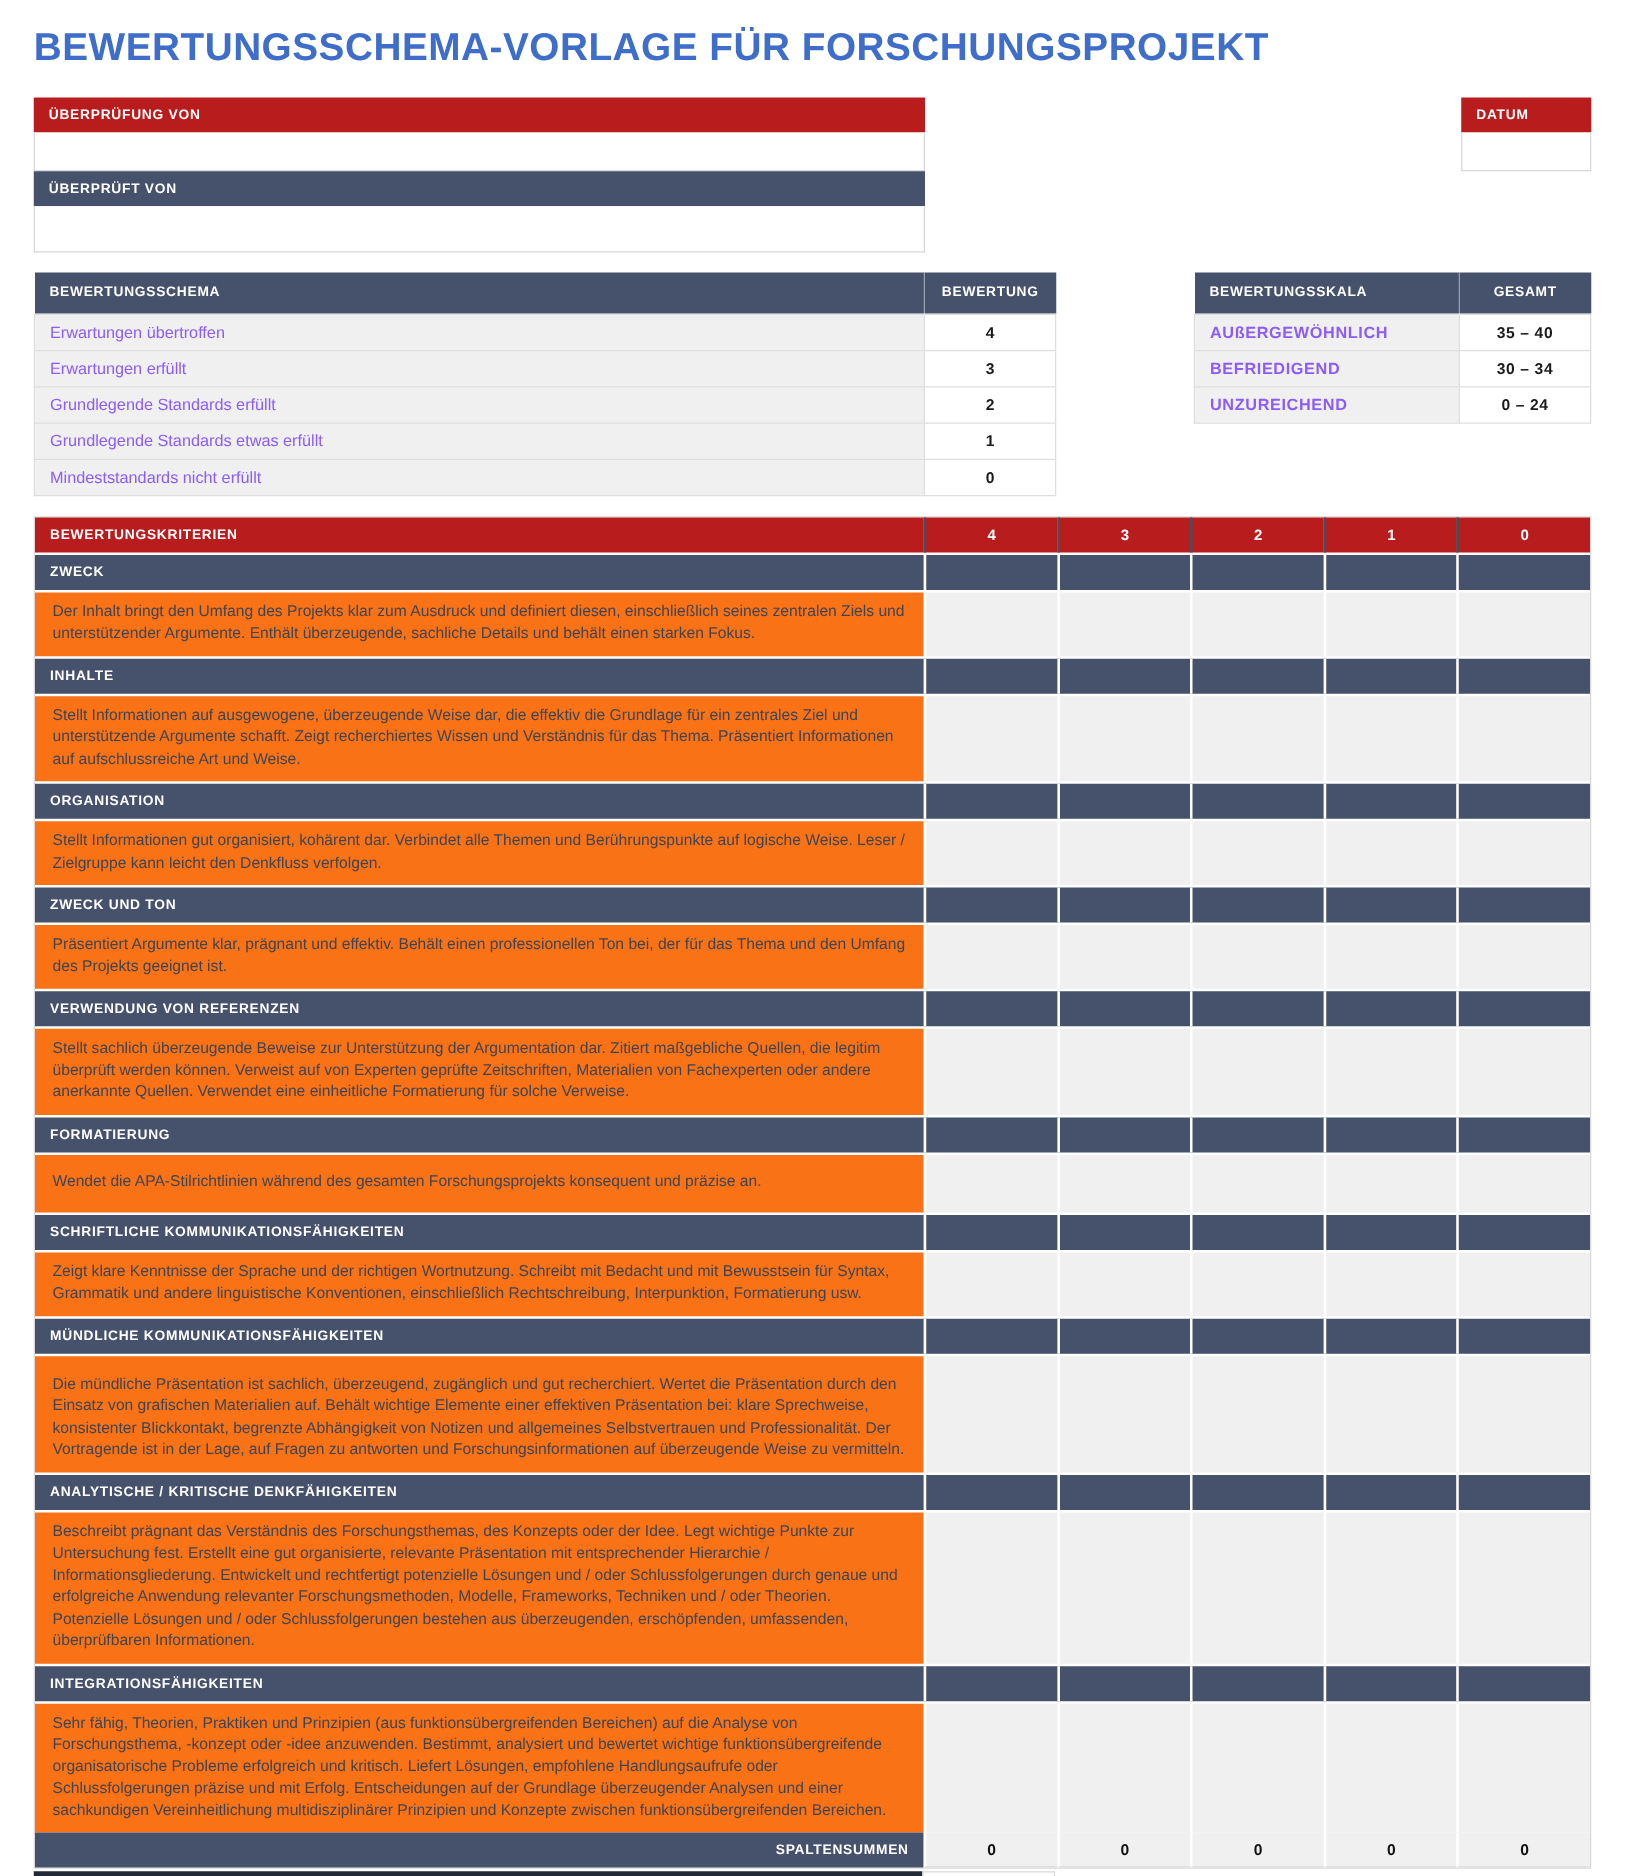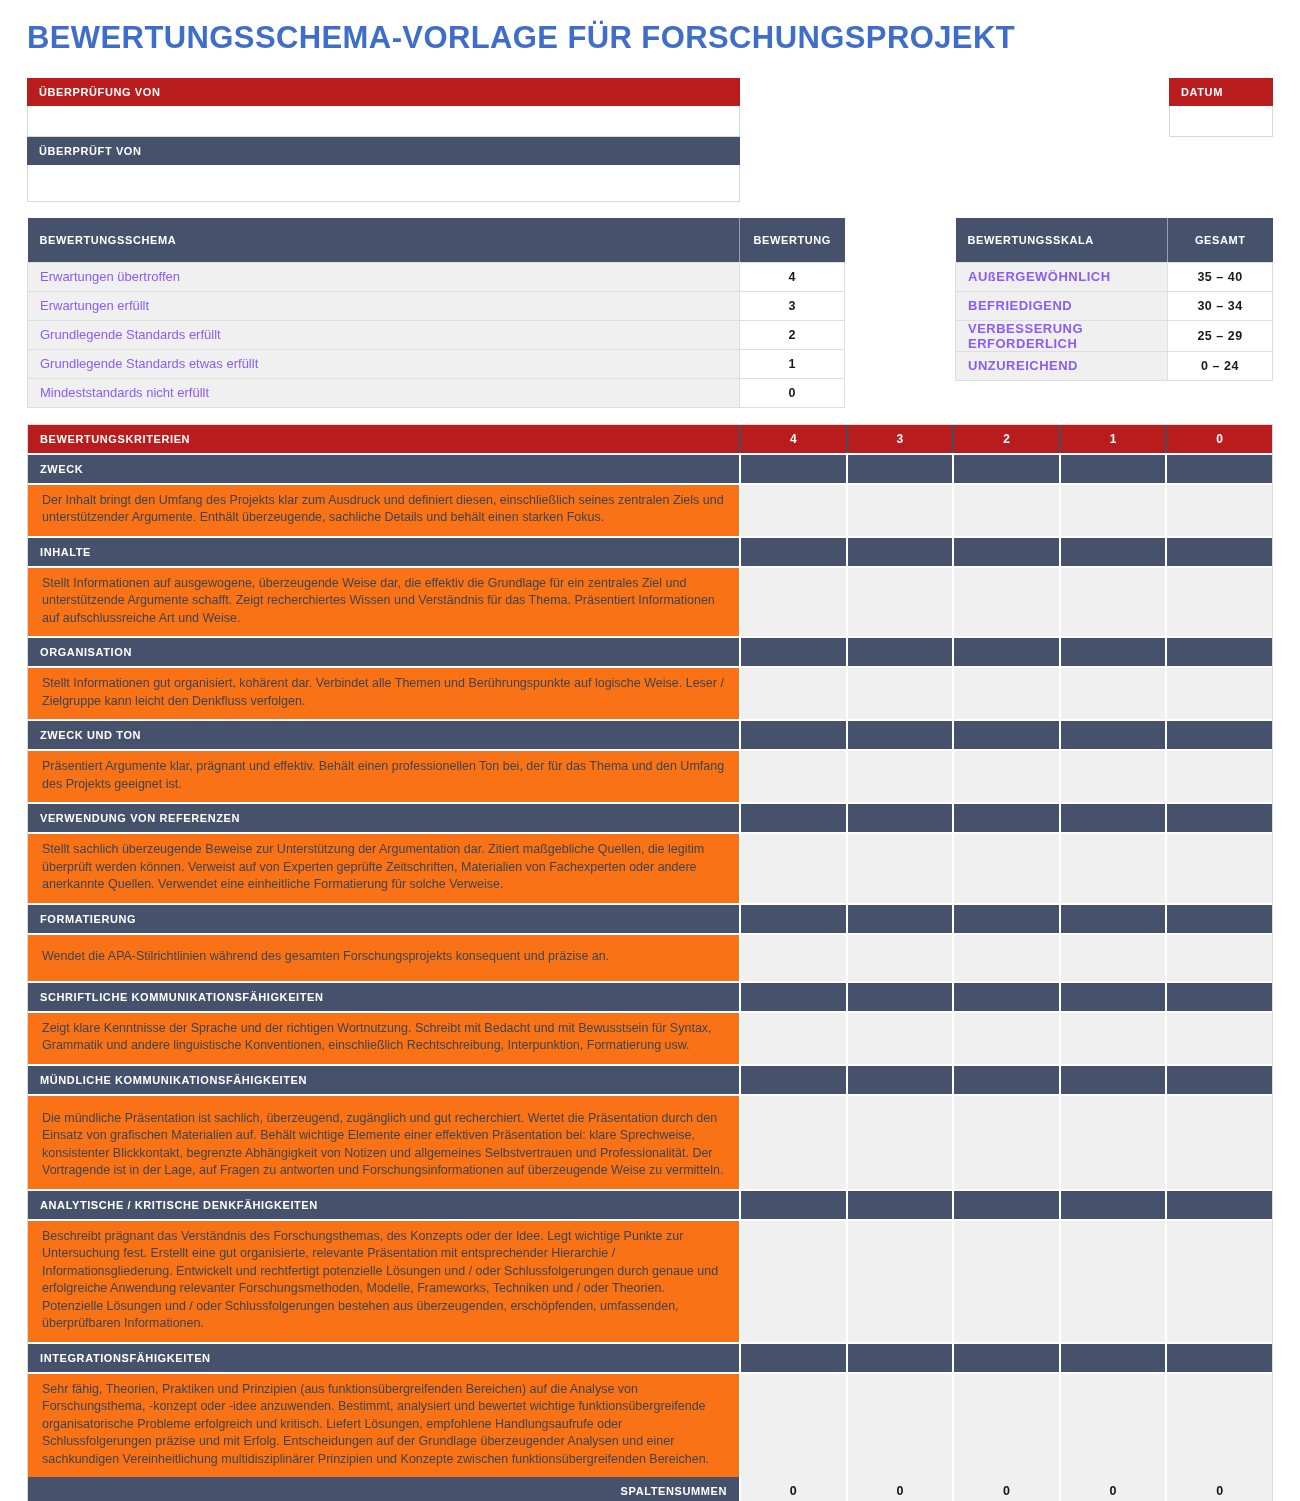--- a/index.html
+++ b/index.html
@@ -49,21 +49,21 @@
   .date-block .box1 { height: 31px; }
 
   
   .tables-row { display: flex; align-items: flex-start; margin-bottom: 16px; }
 
   table.mini { border-collapse: collapse; }
   .scheme-table { width: 818px; }
   .scale-table  { width: 318px; margin-left: auto; }
 
   table.mini th {
-    height: 44px;
+    height: 33px;
     text-align: left;
     padding: 0 12px;
     color: #fff;
     font-size: 11px;
     font-weight: bold;
     letter-spacing: 0.6px;
     background: #46526b;
     border-left: 1px solid rgba(255,255,255,0.45);
   }
   table.mini th:first-child { border-left: none; }
@@ -236,24 +236,20 @@
       <tbody>
         <tr>
           <td>AUßERGEWÖHNLICH</td>
           <td class="num">35 – 40</td>
         </tr>
         <tr>
           <td>BEFRIEDIGEND</td>
           <td class="num">30 – 34</td>
         </tr>
         <tr>
-          <td>VERBESSERUNG ERFORDERLICH</td>
-          <td class="num">25 – 29</td>
-        </tr>
-        <tr>
           <td>UNZUREICHEND</td>
           <td class="num">0 – 24</td>
         </tr>
       </tbody>
     </table>
   </div>
 
   <div class="criteria-wrap">
 
     <div class="row head-dark">

